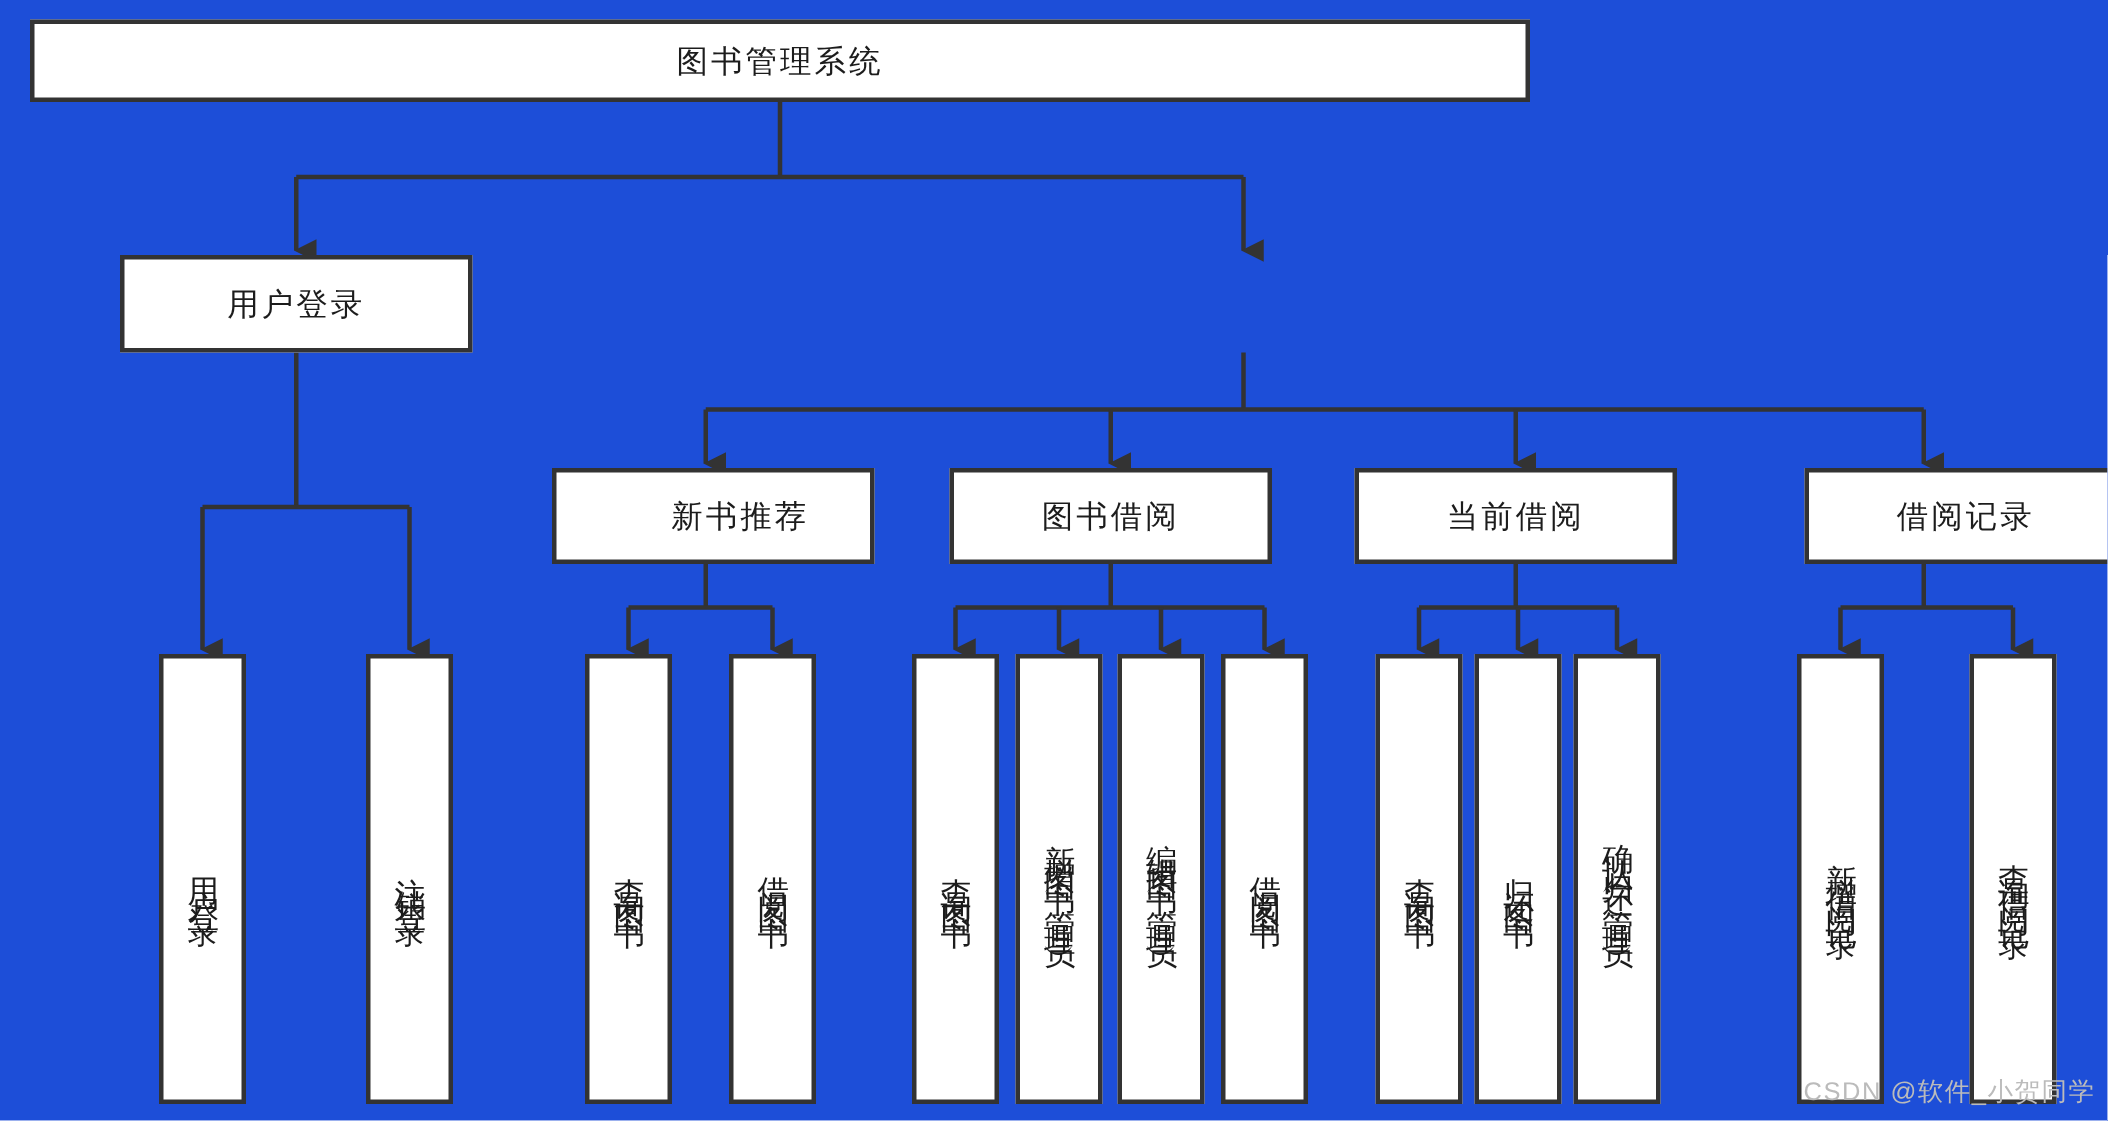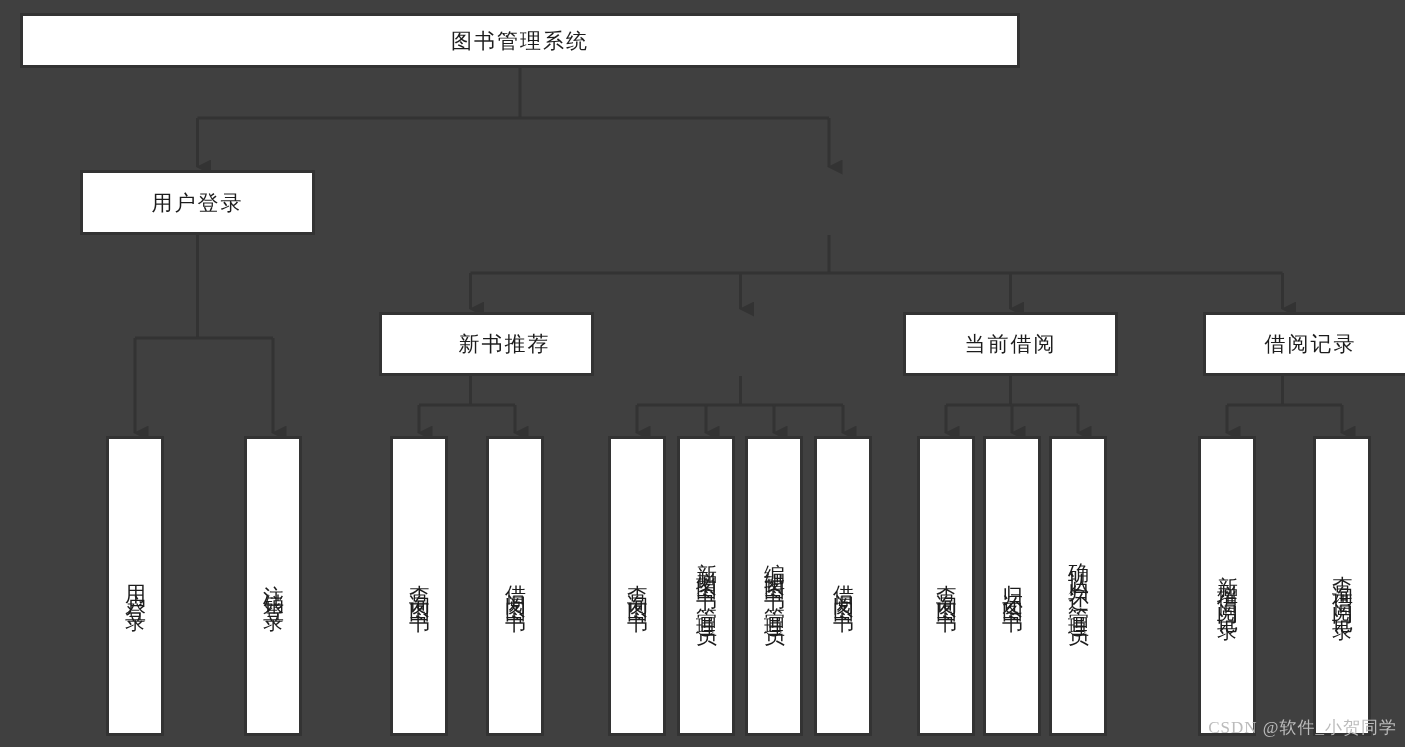--- a/index.html
+++ b/index.html
@@ -1,18 +1,18 @@
 <!DOCTYPE html>
 <html><head>
 <meta charset="utf-8">
 <style>
   html,body { margin:0; padding:0; background:#ffffff; }
   .canvas {
-    position:relative; width:1405px; height:747px; background:#404040;
-    font-family:Liberation Serif, serif; overflow:hidden;
+    position:relative; width:1405px; height:747px; background:#1d4ed8;
+    font-family:Liberation Sans, sans-serif; overflow:hidden;
   }
   svg.wires { position:absolute; left:0; top:0; z-index:1; }
   .box {
     position:absolute; box-sizing:border-box; z-index:2;
     border:3px solid #333333; background:#ffffff; color:#1c1c1c;
     display:flex; align-items:center; justify-content:center;
     font-size:21px; letter-spacing:2px; text-align:center;
   }
   .root  { left:20px;  top:13px;  width:1000px; height:55px; }
   .lvl2a { left:80px;  top:170px; width:235px;  height:65px; }
@@ -80,21 +80,22 @@
       <path d="M1227,405 H1342"></path>
       <path d="M1227,405 V433" marker-end="url(#arw)"></path>
       <path d="M1342,405 V433" marker-end="url(#arw)"></path>
     </g>
   </svg>
 
   <div class="box root">图书管理系统</div>
 
   <div class="box lvl2a">用户登录</div>
 
-  <div class="box lvl3" style="left:379px;padding-left:36px;">新书推荐</div>
+  <div class="box lvl3" style="left:368px;padding-left:36px;">新书推荐</div>
+  <div class="box lvl3" style="left:633px;">图书借阅</div>
   <div class="box lvl3" style="left:903px;">当前借阅</div>
   <div class="box lvl3" style="left:1175px;margin-left:28px;">借阅记录</div>
 
   <div class="box vbox" style="left:106px;">用户登录</div>
   <div class="box vbox" style="left:244px;">注销登录</div>
 
   <div class="box vbox" style="left:390px;">查询图书</div>
   <div class="box vbox" style="left:486px;">借阅图书</div>
 
   <div class="box vbox" style="left:608px;">查询图书</div>

